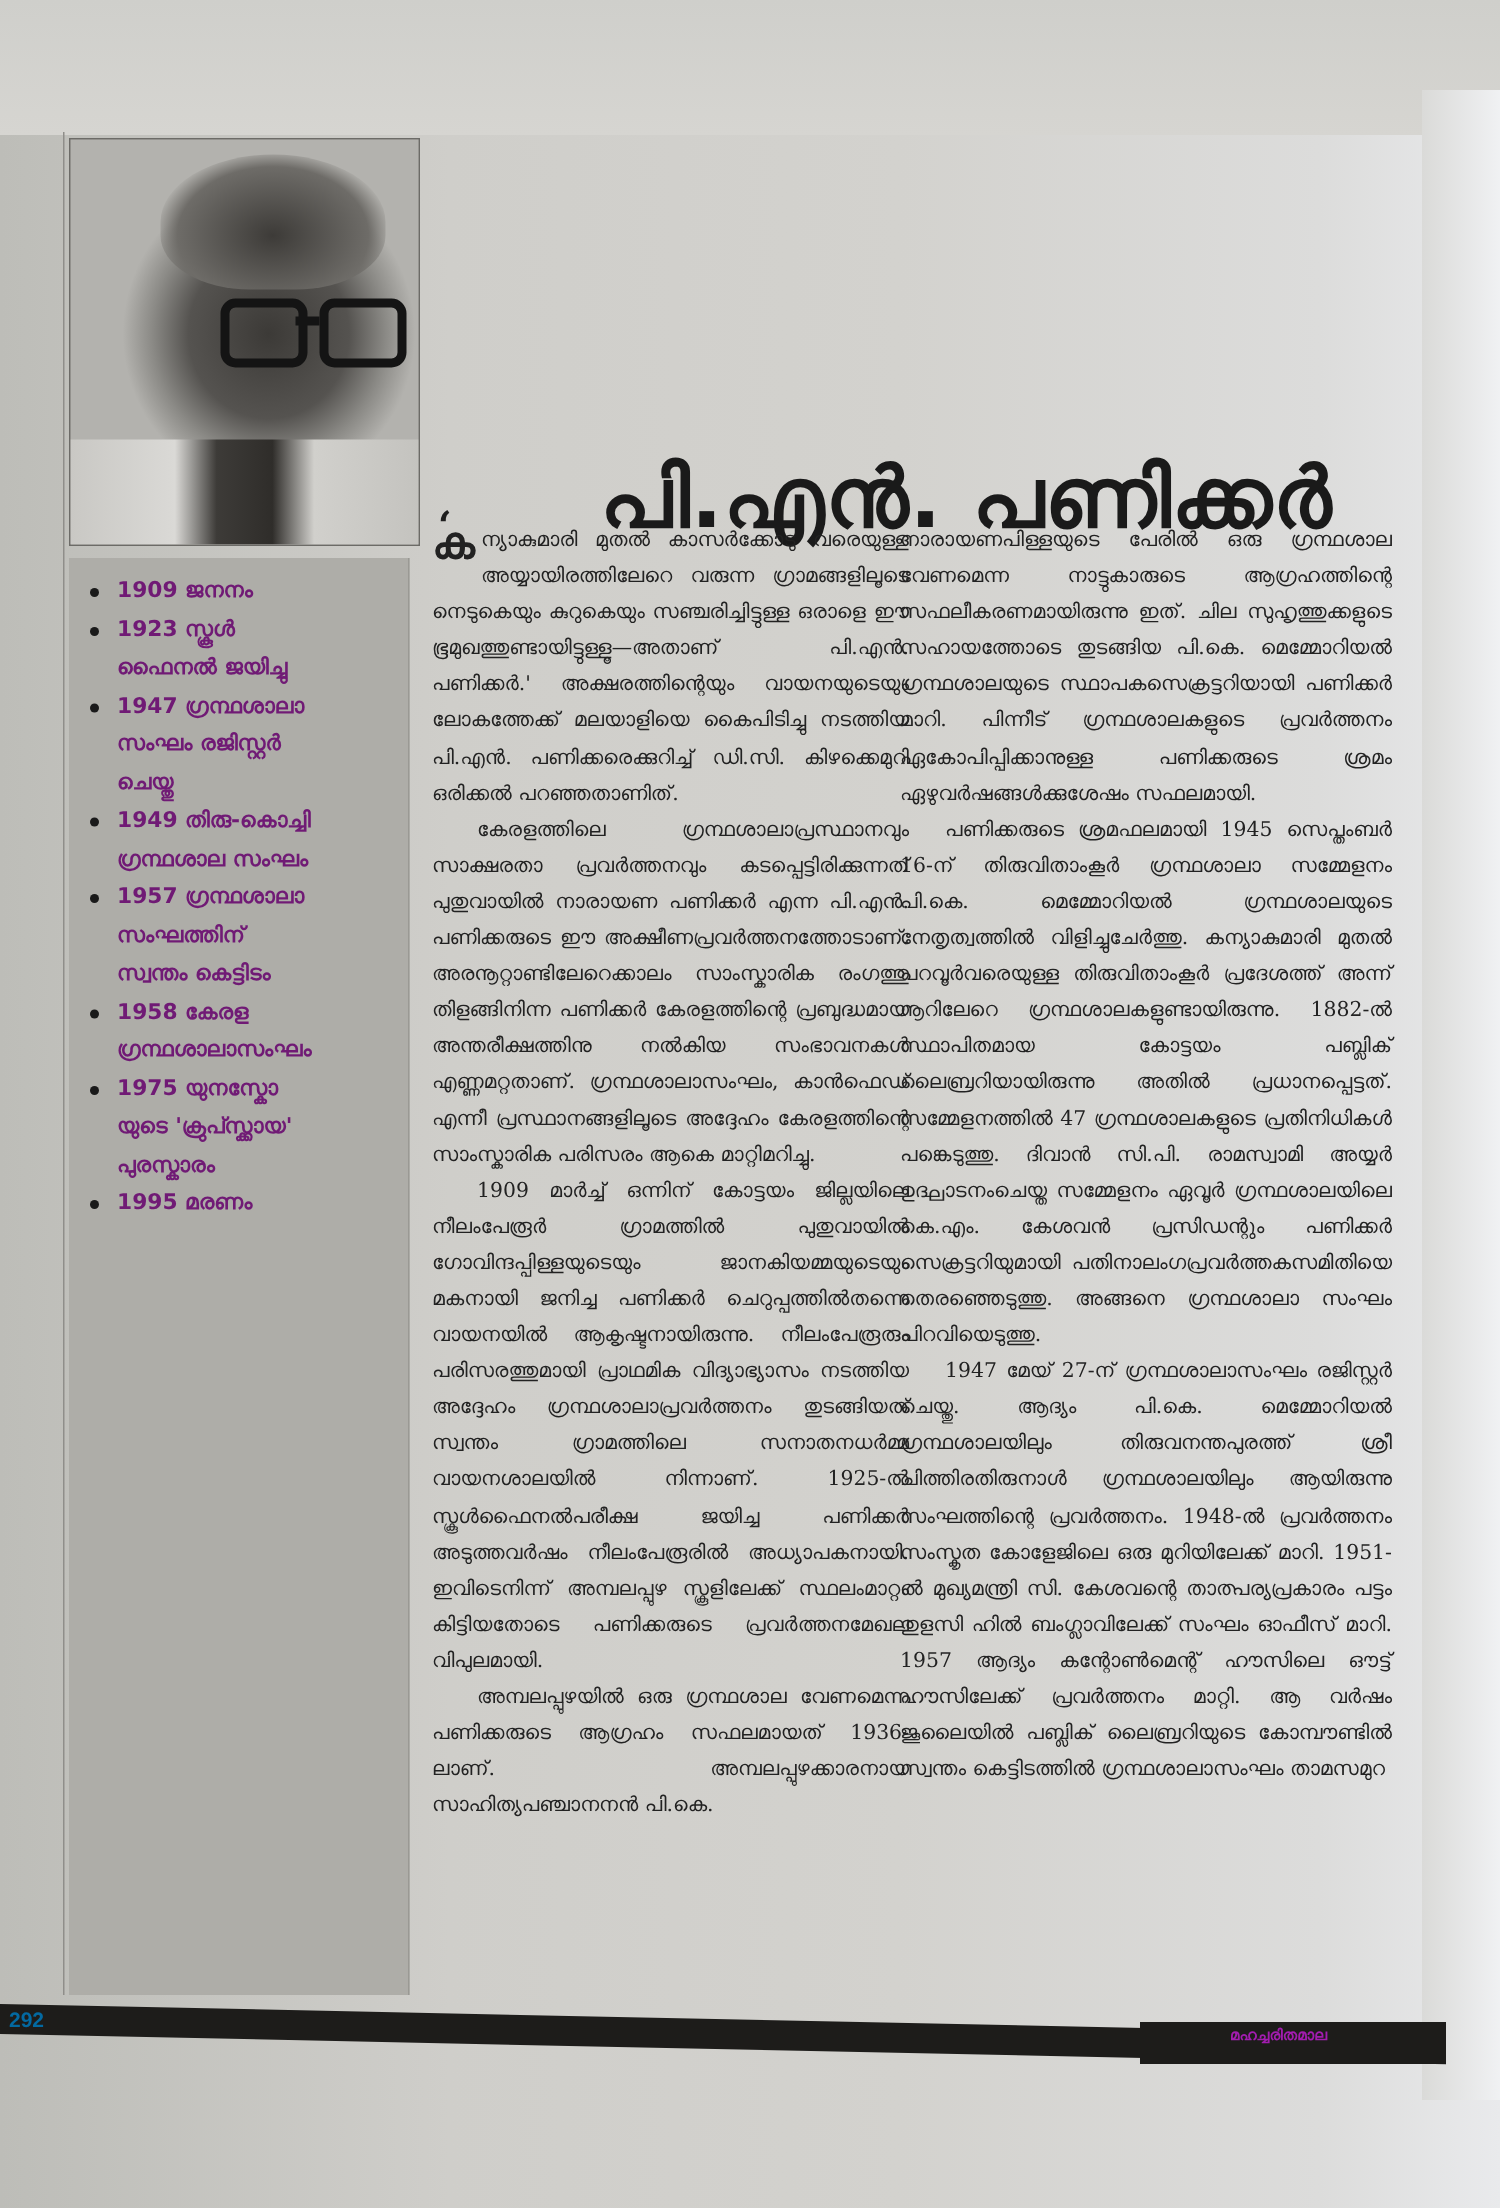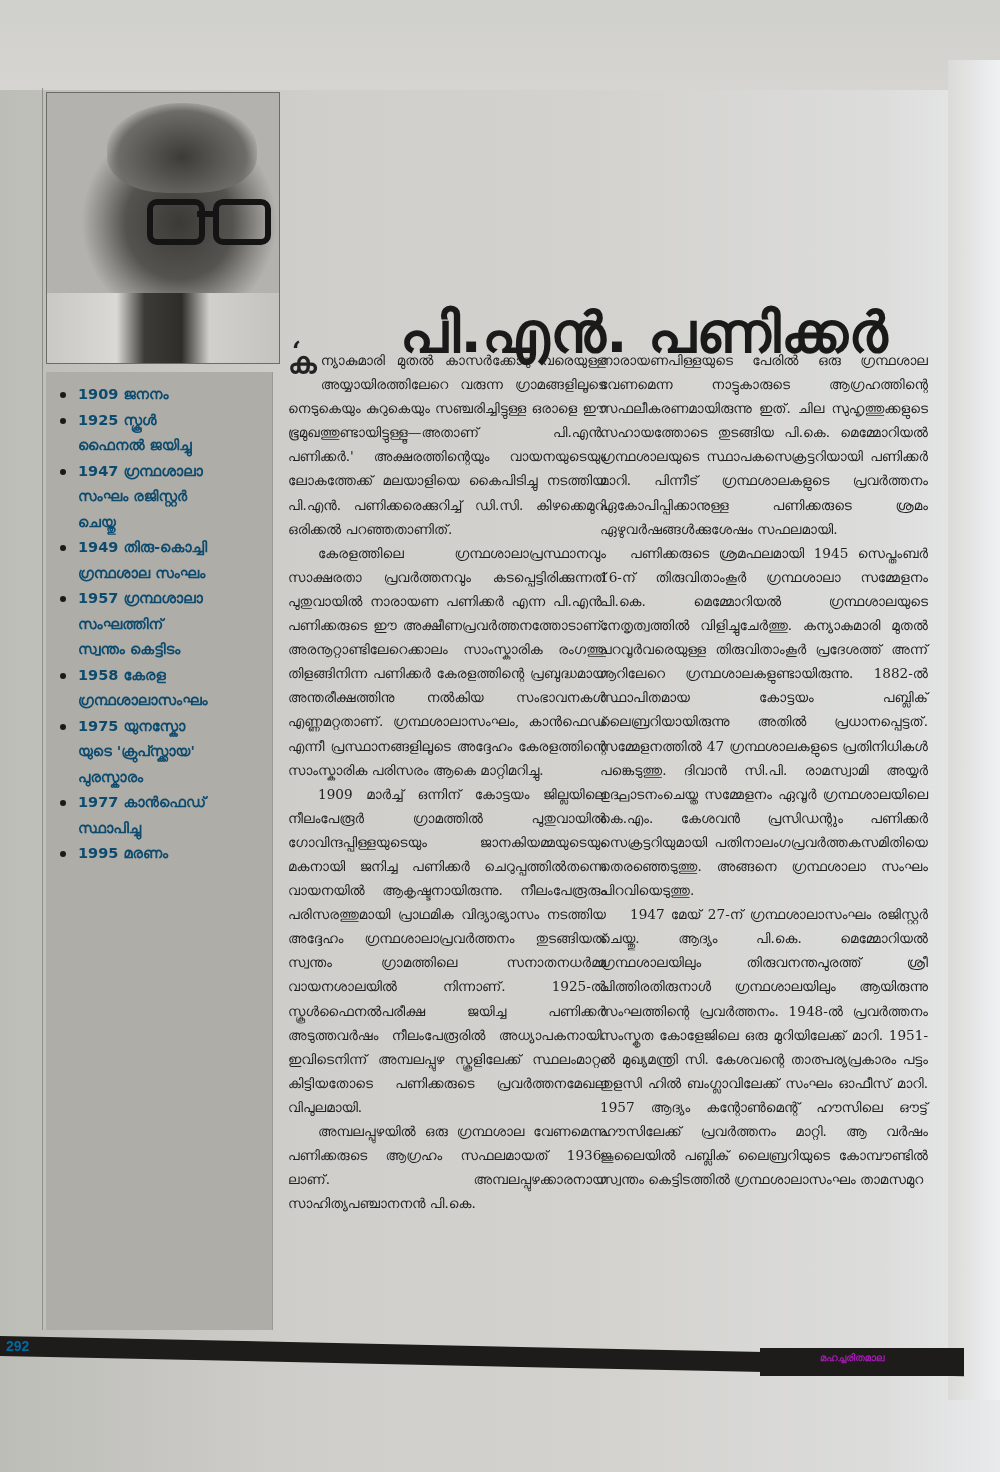--- a/index.html
+++ b/index.html
@@ -48,21 +48,21 @@
   }
   .timeline-box {
     position: absolute; left: 46px; top: 372px; width: 226px; height: 958px;
     background: #aeada8;
     border-right: 1px solid #9a9994;
   }
   .timeline { list-style: none; margin: 0; padding: 10px 0 0 10px; }
   .timeline li {
     position: relative; padding-left: 22px;
     font-family: "DejaVu Sans", sans-serif; font-weight: bold;
-    font-size: 14.5px; line-height: 25.5px; color: #0c4a6e;
+    font-size: 14.5px; line-height: 25.5px; color: #701a75;
   }
   .timeline li .bullet {
     position: absolute; left: 4px; top: 10px; width: 6px; height: 6px; border-radius: 50%; background: #1a1a1a;
   }
   .timeline li .line { display: block; }
   .title {
     position: absolute; left: 400px; top: 262px; width: 440px;
     font-family: "DejaVu Sans", sans-serif; font-weight: bold; font-size: 56px; color: #1a1a1a;
     letter-spacing: 0.5px; white-space: nowrap;
   }
@@ -113,21 +113,21 @@
 </div>
 
 <div class="timeline-box">
   <ul class="timeline">
     <li>
         <span class="bullet"></span>
         <span class="line">1909 ജനനം</span>
       </li>
     <li>
         <span class="bullet"></span>
-        <span class="line">1925 സ്കൂൾ</span>
+        <span class="line">1923 സ്കൂൾ</span>
         <span class="line">ഫൈനൽ ജയിച്ചു</span>
       </li>
     <li>
         <span class="bullet"></span>
         <span class="line">1947 ഗ്രന്ഥശാലാ</span>
         <span class="line">സംഘം രജിസ്റ്റർ</span>
         <span class="line">ചെയ്തു</span>
       </li>
     <li>
         <span class="bullet"></span>
@@ -146,25 +146,20 @@
         <span class="line">ഗ്രന്ഥശാലാസംഘം</span>
       </li>
     <li>
         <span class="bullet"></span>
         <span class="line">1975 യുനസ്കോ</span>
         <span class="line">യുടെ 'ക്രുപ്സ്ക്കായ'</span>
         <span class="line">പുരസ്കാരം</span>
       </li>
     <li>
         <span class="bullet"></span>
-        <span class="line">1977 കാൻഫെഡ്</span>
-        <span class="line">സ്ഥാപിച്ചു</span>
-      </li>
-    <li>
-        <span class="bullet"></span>
         <span class="line">1995 മരണം</span>
       </li>
   </ul>
 </div>
 
 <h1 class="title">പി.എൻ. പണിക്കർ</h1>
 
 <div class="quote-mark">‘</div>
 
 <div class="col col1">

